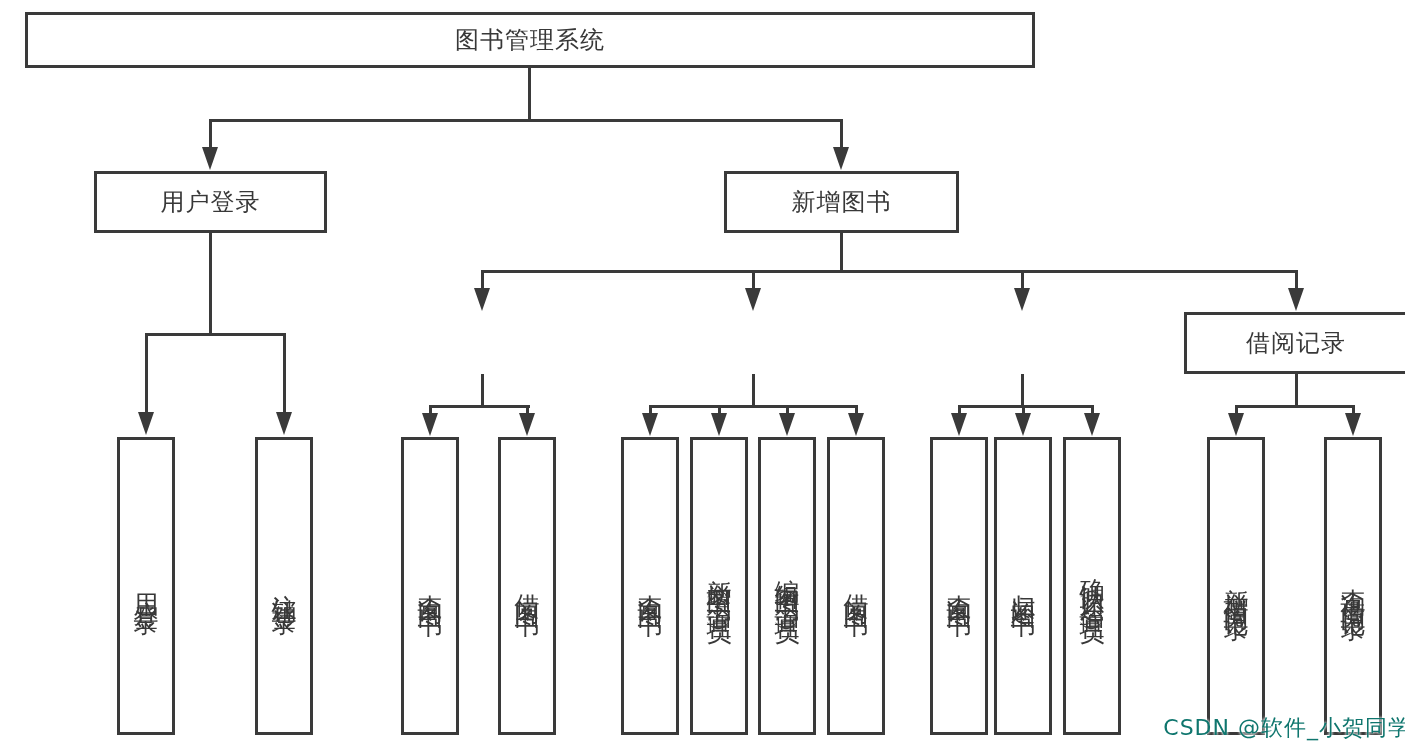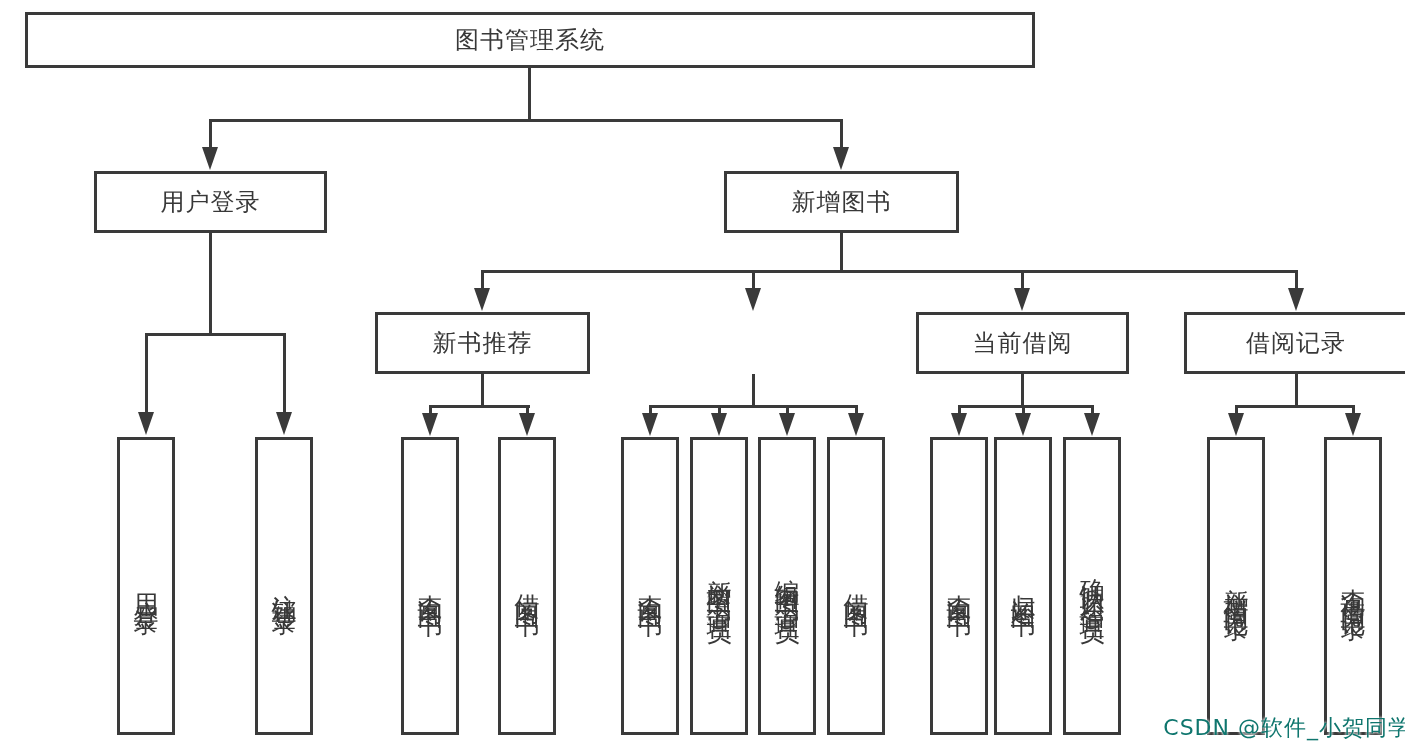--- a/index.html
+++ b/index.html
@@ -94,26 +94,20 @@
   <div class="hline" style="left:469px; top:270px; width:817px;"></div>
   <div class="vline" style="left:469px; top:270px; height:22px;"></div>
   <div class="arw" style="left:462px; top:288px;"></div>
   <div class="vline" style="left:740px; top:270px; height:22px;"></div>
   <div class="arw" style="left:733px; top:288px;"></div>
   <div class="vline" style="left:1009px; top:270px; height:22px;"></div>
   <div class="arw" style="left:1002px; top:288px;"></div>
   <div class="vline" style="left:1283px; top:270px; height:22px;"></div>
   <div class="arw" style="left:1276px; top:288px;"></div>
 
-  <div class="box box-h" style="left:363px; top:312px; width:209px; height:56px;">
-    <span>新书推荐</span>
-  </div>
-  <div class="box box-h" style="left:904px; top:312px; width:207px; height:56px;">
-    <span>当前借阅</span>
-  </div>
   <div class="box box-h" style="left:1172px; top:312px; width:218px; height:56px;">
     <span>借阅记录</span>
   </div>
 
   <div class="vline" style="left:469px; top:374px; height:34px;"></div>
   <div class="hline" style="left:417px; top:405px; width:101px;"></div>
   <div class="vline" style="left:417px; top:405px; height:12px;"></div>
   <div class="arw" style="left:410px; top:413px;"></div>
   <div class="vline" style="left:514px; top:405px; height:12px;"></div>
   <div class="arw" style="left:507px; top:413px;"></div>

